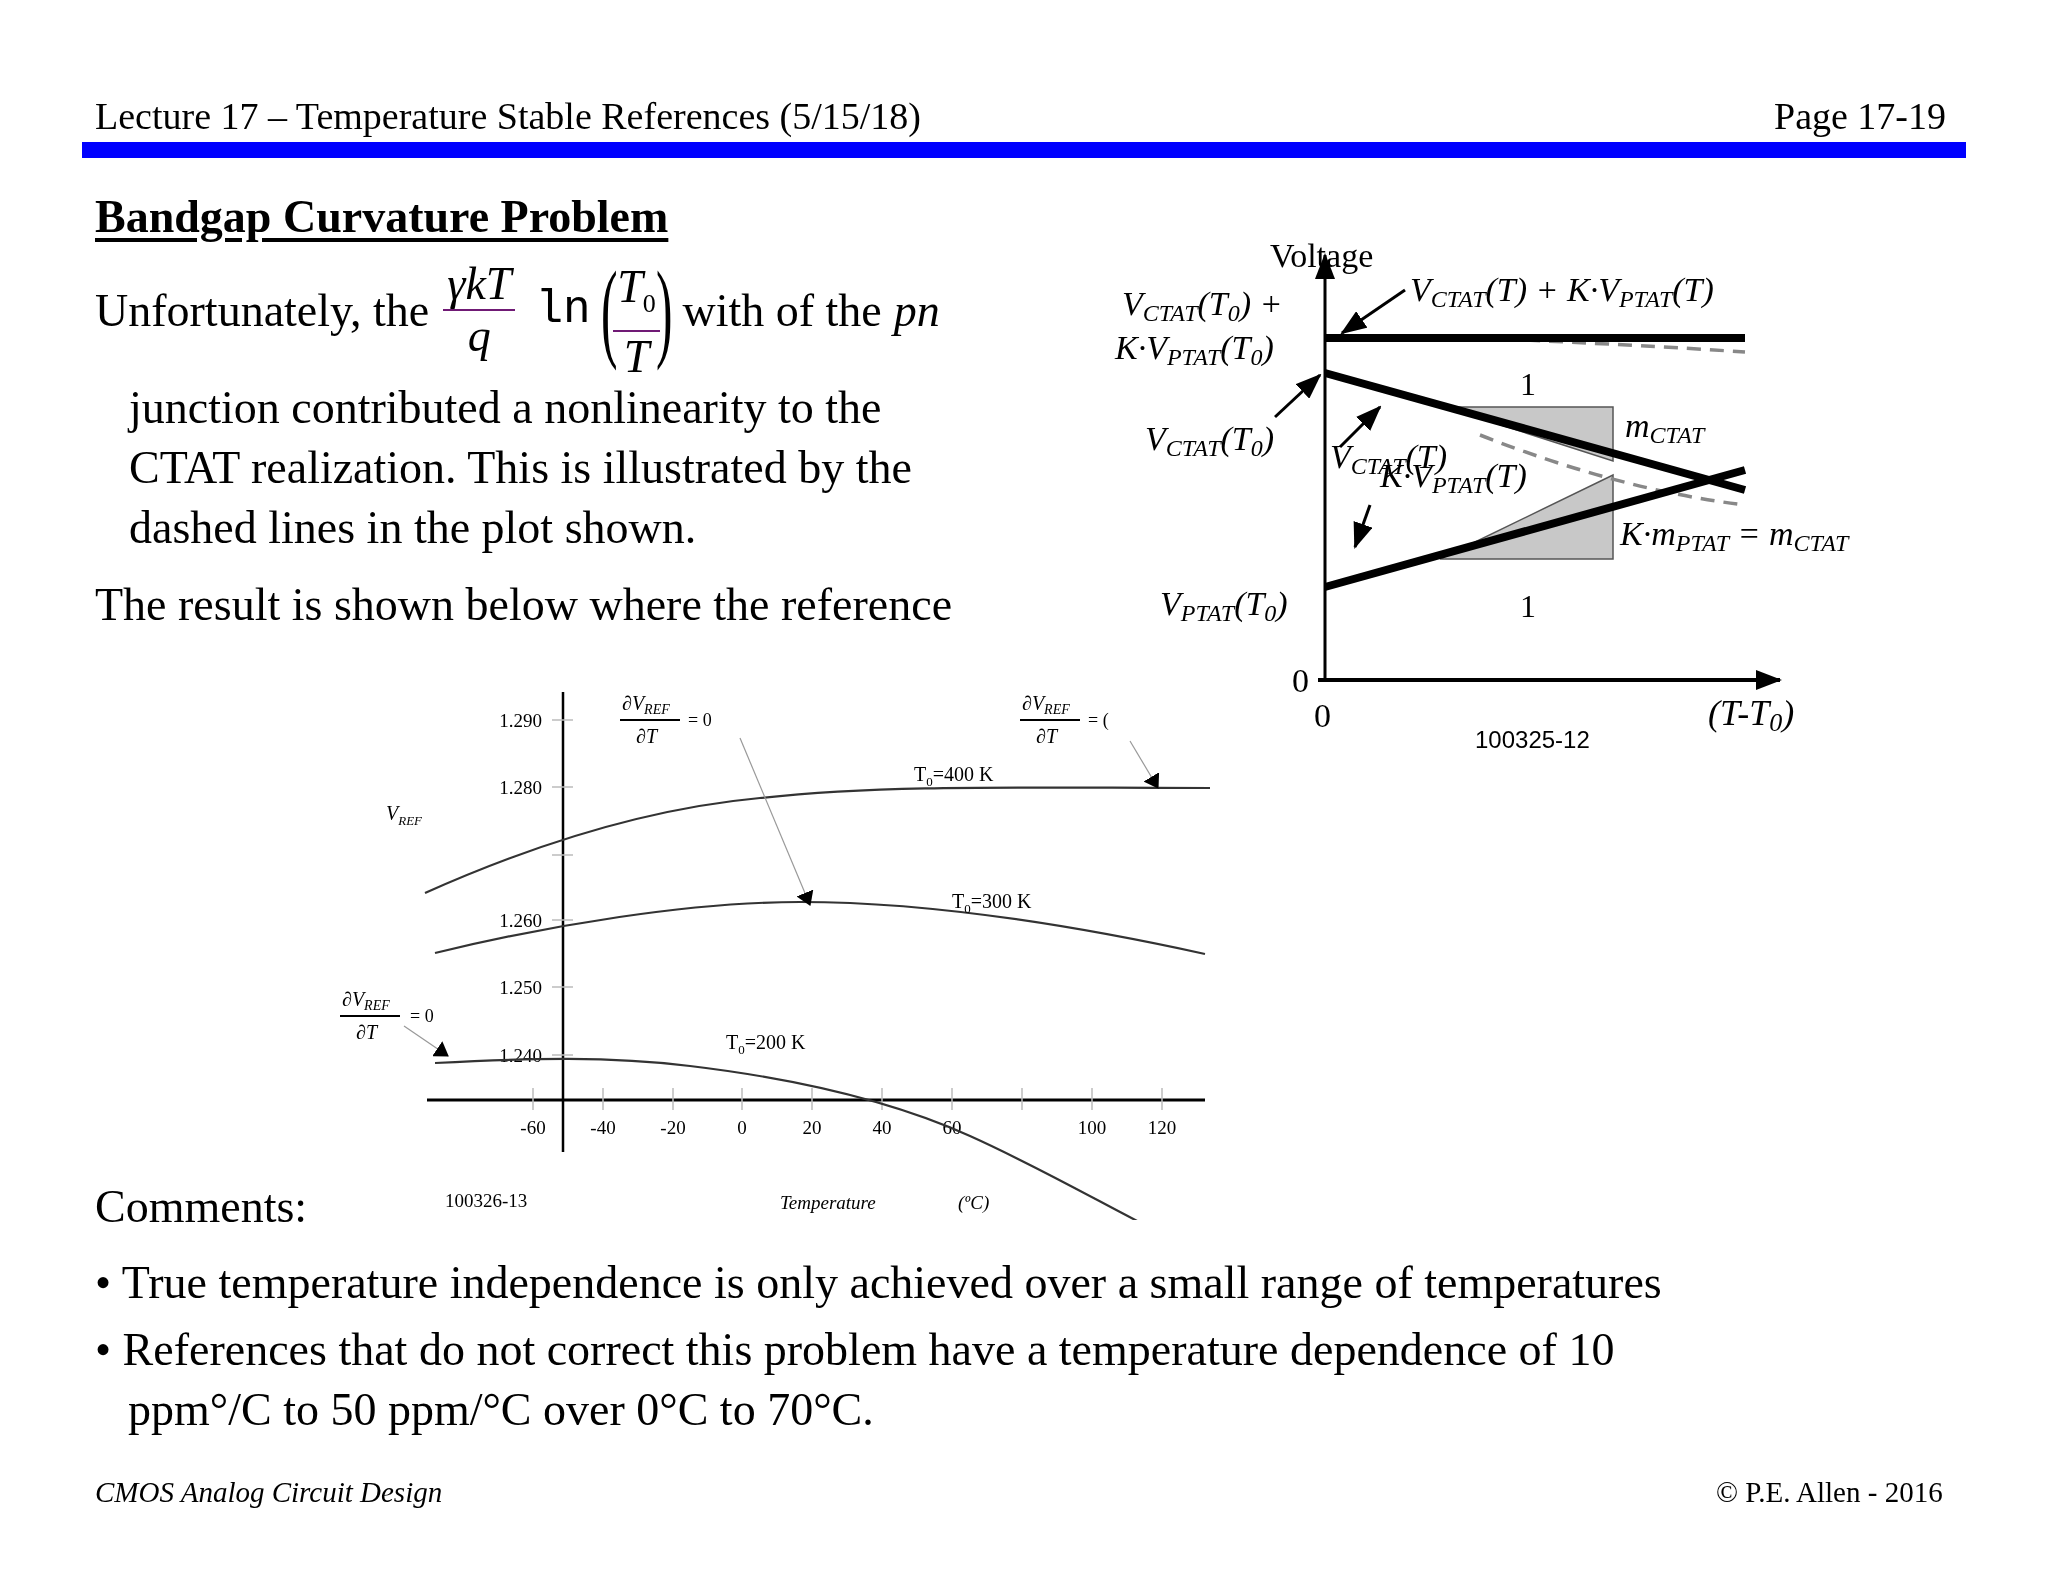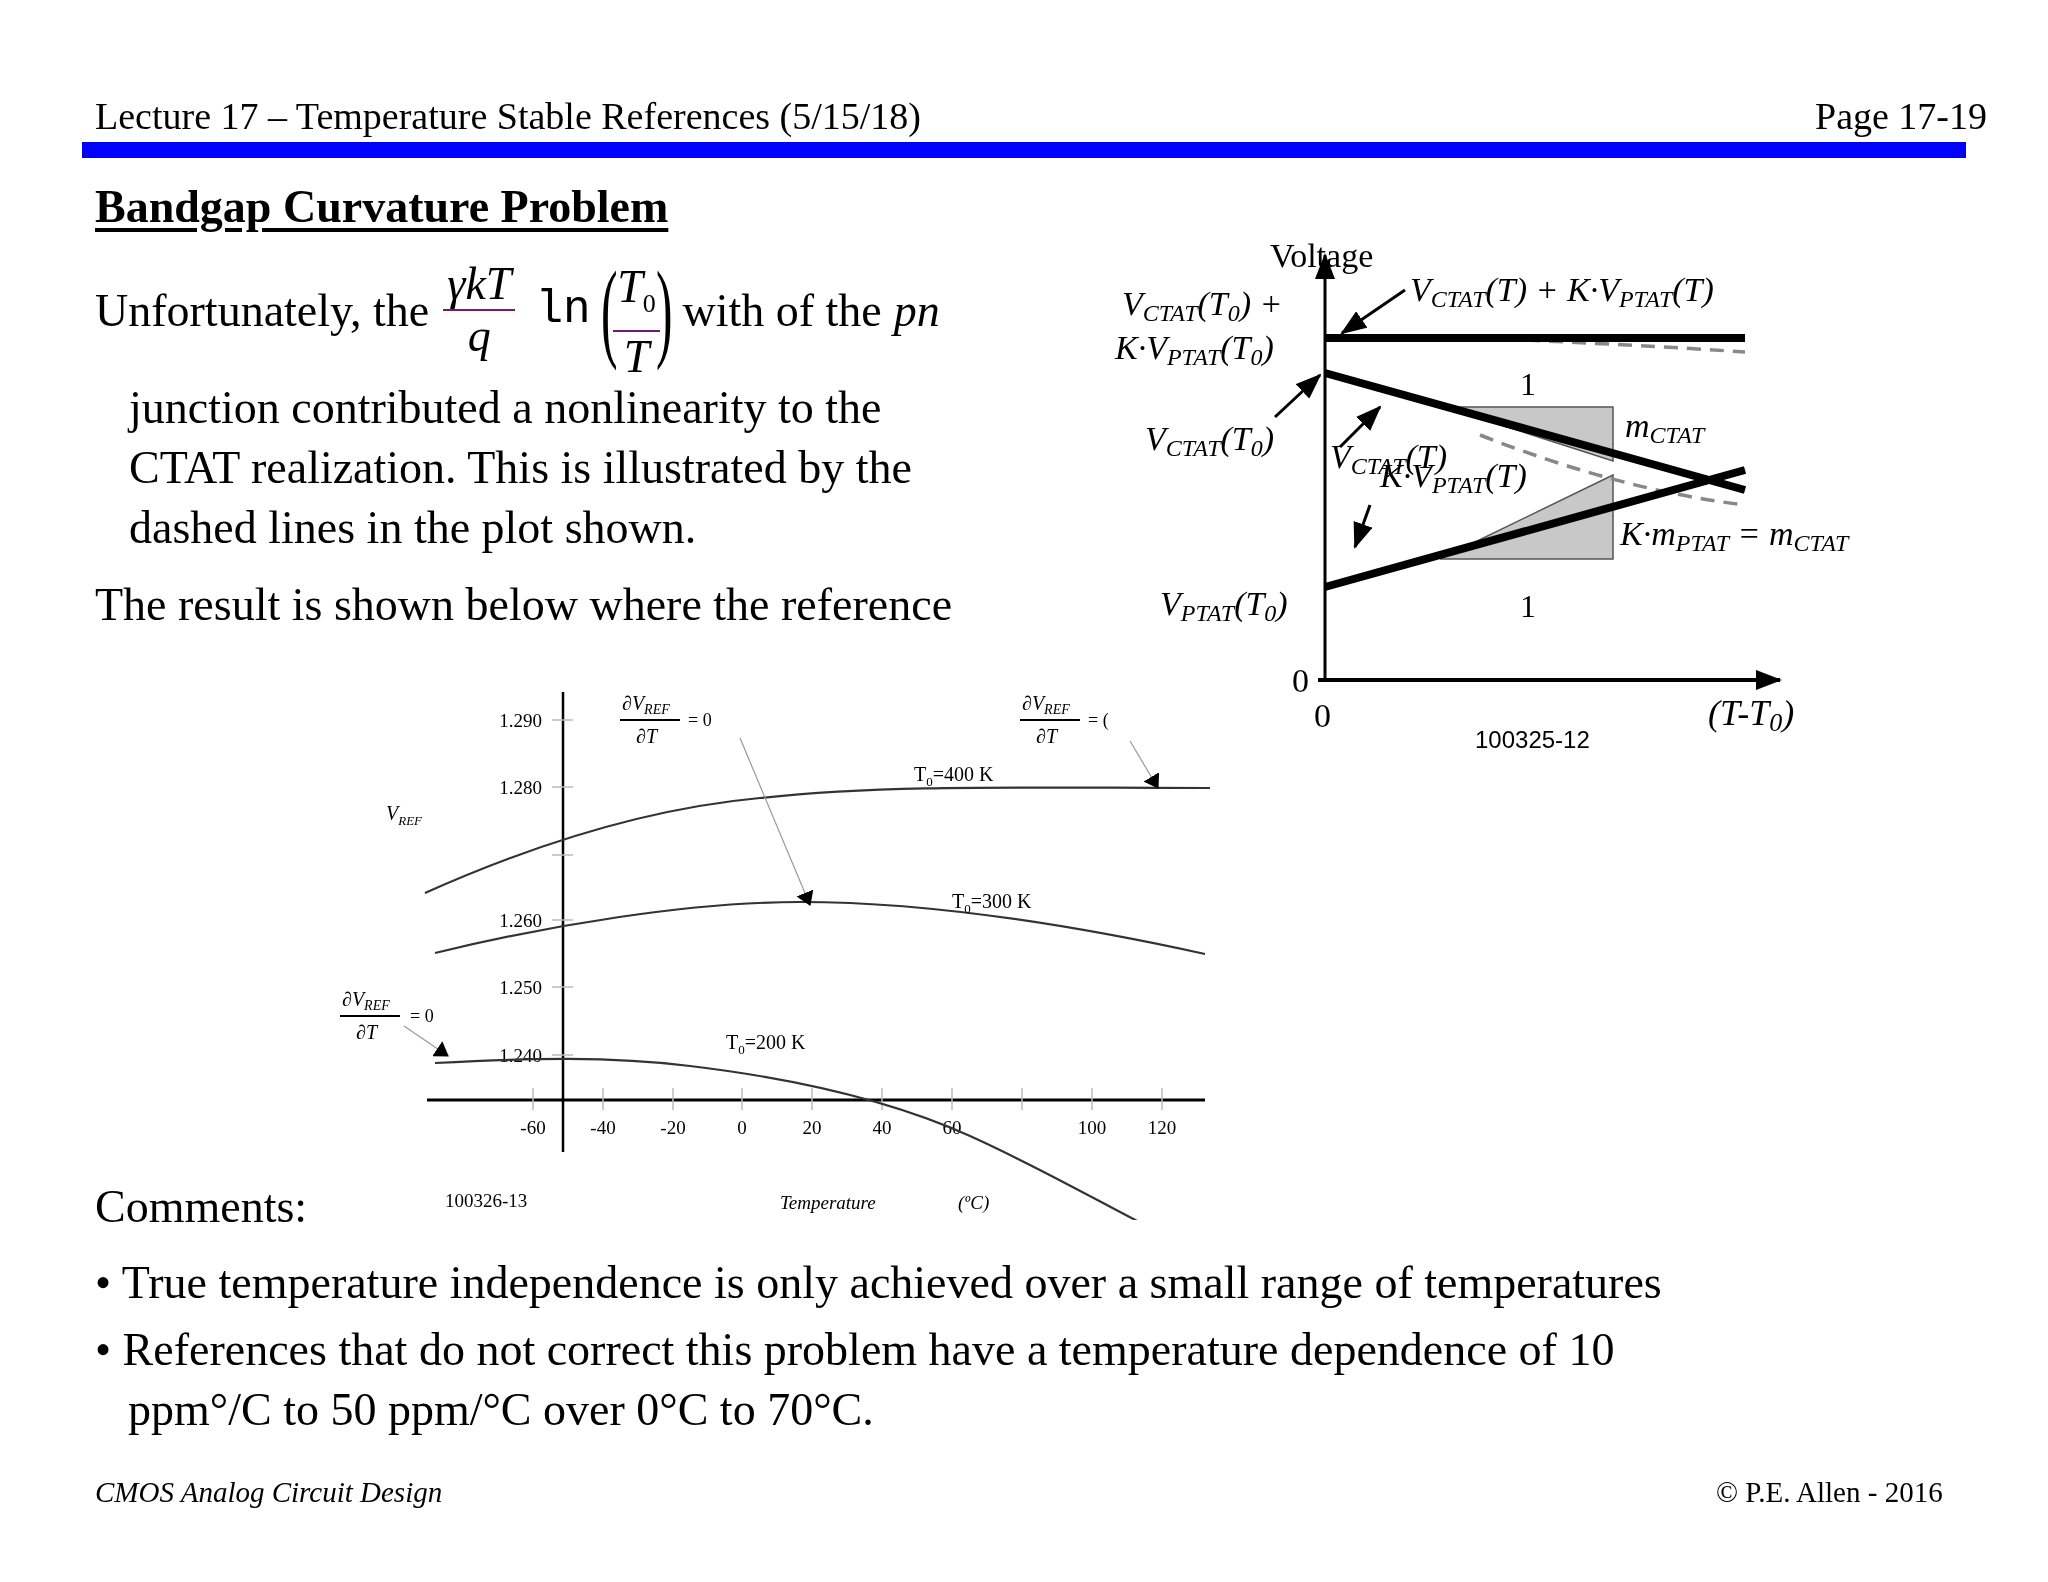--- a/index.html
+++ b/index.html
@@ -1,36 +1,36 @@
 <!DOCTYPE html>
 <html><head>
 <meta charset="utf-8">
 <style>
   html, body { margin:0; padding:0; background:#ffffff; }
   body { width:2048px; height:1582px; position:relative; overflow:hidden;
          font-family:"Liberation Serif", "DejaVu Serif", serif; color:#000; }
   .abs { position:absolute; white-space:nowrap; }
   .hdr { font-size:38px; top:94px; }
   .bar { position:absolute; left:82px; top:142px; width:1884px; height:16px; background:#0000ff; }
-  .title { left:95px; top:180px; font-size:46px; font-weight:bold; text-decoration:underline; text-decoration-thickness:4px; text-underline-offset:6px; }
+  .title { left:95px; top:190px; font-size:46px; font-weight:bold; text-decoration:underline; text-decoration-thickness:4px; text-underline-offset:6px; }
   .body { font-size:46px; left:95px;justify-content:space-between; }
   .frac { display:inline-block; vertical-align:middle; text-align:center; font-style:italic; }
   .frac .num { display:block; border-bottom:2px solid #701a75; padding:0 4px; line-height:50px; }
   .frac .den { display:block; line-height:50px; }
   .paren { display:inline-block; vertical-align:middle; font-size:110px; font-weight:100; line-height:110px; transform:scaleX(0.45); }
   .it { font-style:italic; }
   .foot { font-size:29px; top:1476px; }
   svg text { font-family:"Liberation Serif", "DejaVu Serif", serif; }
   .sanslbl { font-family:"Liberation Sans", "DejaVu Sans", sans-serif; }
 </style>
 </head>
 <body>
 
 <div class="abs hdr" style="left:95px;">Lecture 17 – Temperature Stable References (5/15/18)</div>
-<div class="abs hdr" style="left:1815px;">Page 17-19</div>
+<div class="abs hdr" style="left:1774px;">Page 17-19</div>
 <div class="bar"></div>
 
 <div class="abs title">Bandgap Curvature Problem</div>
 
 <div class="abs body" style="top:250px; height:120px; display:flex; align-items:center;">
   <span>Unfortunately, the</span>
   <span style="display:inline-block;width:14px;"></span>
   <span class="frac">
     <span class="num">γkT</span>
     <span class="den">q</span>

